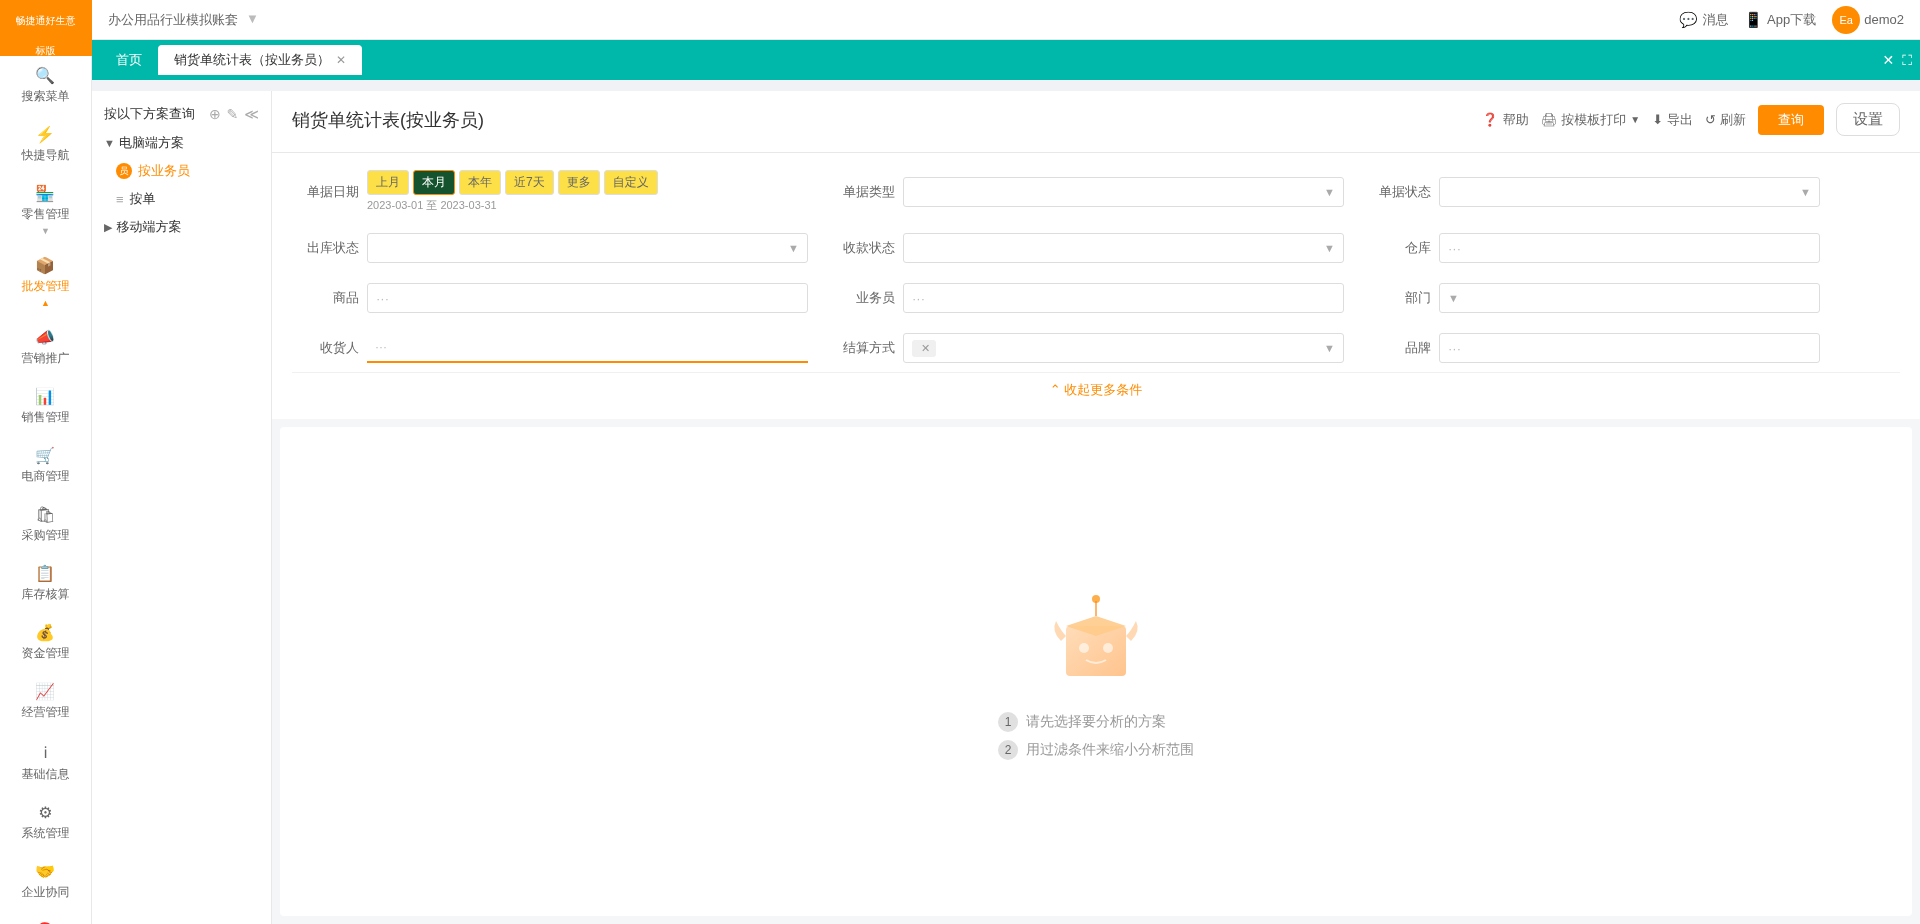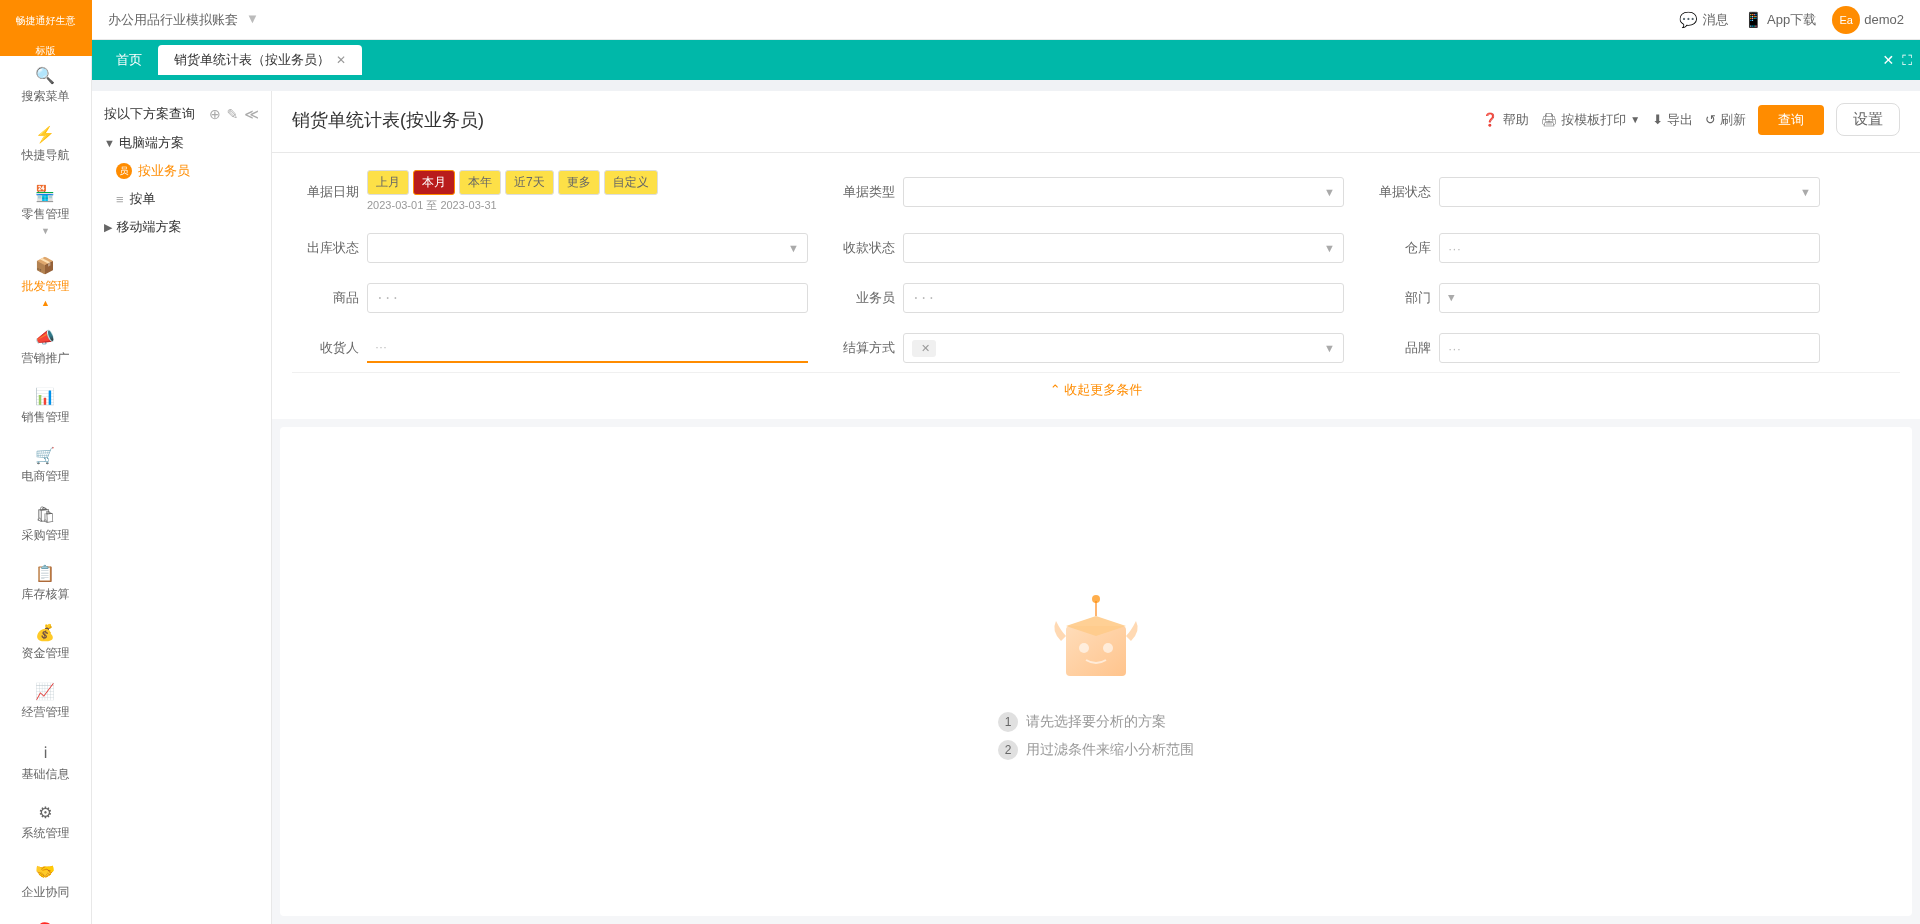--- a/index.html
+++ b/index.html
@@ -52,21 +52,21 @@
     .page-header { background: #fff; padding: 12px 20px 16px; display: flex; align-items: center; justify-content: space-between; border-bottom: 1px solid #e8e8e8; flex-shrink: 0; }
     .page-title { font-size: 18px; font-weight: 500; color: #333; }
     .page-actions { display: flex; align-items: center; gap: 12px; }
     .page-actions .action-btn { display: flex; align-items: center; gap: 4px; color: #666; font-size: 13px; cursor: pointer; }
     .btn-query { background: #ff8c00; color: #fff; border: none; border-radius: 4px; padding: 6px 20px; font-size: 13px; cursor: pointer; }
     .btn-setting { background: #fff; color: #666; border: 1px solid #ddd; border-radius: 8px; padding: 6px 16px; font-size: 15px; cursor: pointer; }
 
     
     .filter-area { background: #fff; padding: 12px 20px; flex-shrink: 0; }
     .date-btn { padding: 3px 8px; border: 1px solid #ddd; border-radius: 3px; font-size: 12px; color: #666; cursor: pointer; background: #fde047; }
-    .date-btn.active { background: #b91c1c; color: #fff; border-color: #ff8c00; }
+    .date-btn.active { background: #14532d; color: #fff; border-color: #ff8c00; }
 
     
     .select-field { border: 1px solid #ddd; border-radius: 3px; height: 30px; display: flex; align-items: center; justify-content: space-between; padding: 0 8px; background: #fff; cursor: pointer; flex: 1; }
     .select-field .arrow { color: #aaa; font-size: 11px; }
     .select-field .placeholder { color: #bbb; font-size: 13px; }
     .select-field .dots { color: #bbb; font-size: 13px; }
 
     
     .input-field { border: none; border-bottom: 2px solid #ff8c00; height: 30px; display: flex; align-items: center; padding: 0 8px; background: #fff; flex: 1; }
 
@@ -325,21 +325,21 @@
           <div class="filter-cell">
             <span class="f-label">仓库</span>
             <div class="f-input" style="margin-right:80px;">
               <div class="select-field">
                 <span class="dots">···</span>
               </div>
             </div>
           </div>
         </div>
 
-        <div style="display:grid;grid-template-columns:1fr 1fr 1fr;margin-bottom:10px;font-family:Liberation Mono, monospace;">
+        <div style="display:grid;grid-template-columns:1fr 1fr 1fr;margin-bottom:10px;">
           <div class="filter-cell">
             <span class="f-label">商品</span>
             <div class="f-input">
               <div class="select-field">
                 <span class="dots">···</span>
               </div>
             </div>
           </div>
           <div class="filter-cell">
             <span class="f-label">业务员</span>

